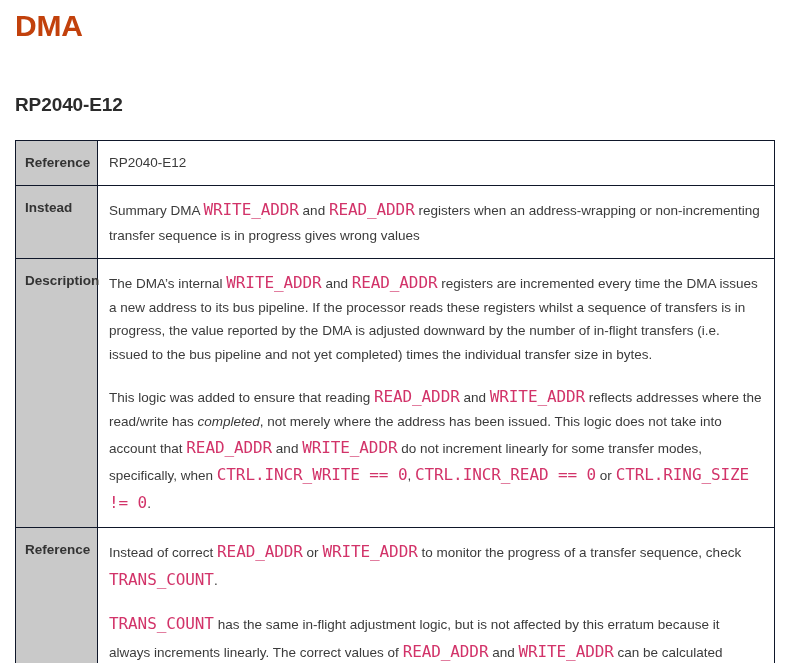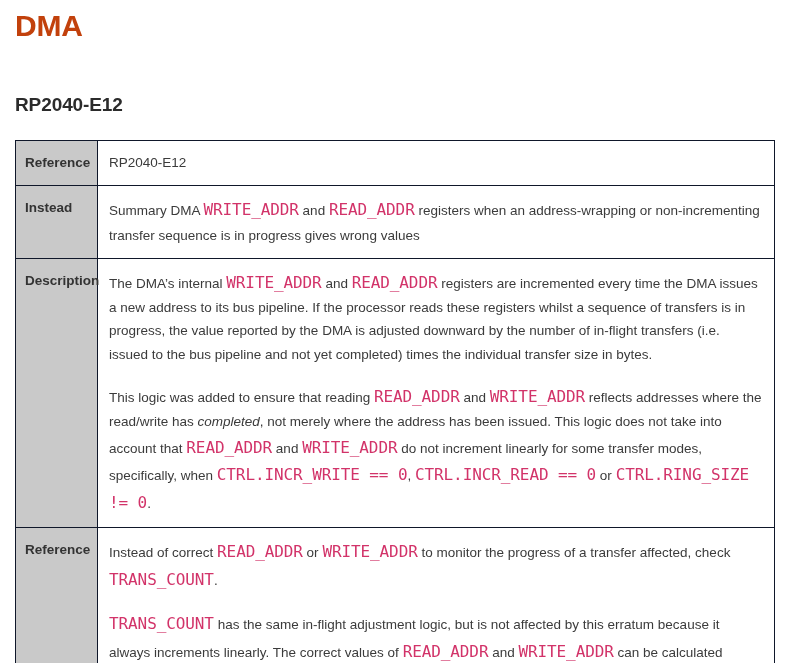--- a/index.html
+++ b/index.html
@@ -107,21 +107,21 @@
         <td class="label">Description</td>
         <td class="value">
           <p><span>The DMA’s internal </span><code class="code">WRITE_ADDR</code><span> and </span><code class="code">READ_ADDR</code><span> registers are incremented every time the DMA issues a new address to its bus pipeline. If the processor reads these registers whilst a sequence of transfers is in progress, the value reported by the DMA is adjusted downward by the number of in-flight transfers (i.e. issued to the bus pipeline and not yet completed) times the individual transfer size in bytes.</span></p>
           <p><span>This logic was added to ensure that reading </span><code class="code">READ_ADDR</code><span> and </span><code class="code">WRITE_ADDR</code><span> reflects addresses where the read/write has </span><em>completed</em><span>, not merely where the address has been issued. This logic does not take into account that </span><code class="code">READ_ADDR</code><span> and </span><code class="code">WRITE_ADDR</code><span> do not increment linearly for some transfer modes, specifically, when </span><code class="code">CTRL.INCR_WRITE == 0</code><span>, </span><code class="code">CTRL.INCR_READ == 0</code><span> or </span><code class="code">CTRL.RING_SIZE != 0</code><span>.</span></p>
         </td>
       </tr>
 
       <tr>
         <td class="label">Reference</td>
         <td class="value">
-          <p><span>Instead of correct </span><code class="code">READ_ADDR</code><span> or </span><code class="code">WRITE_ADDR</code><span> to monitor the progress of a transfer affected, check </span><code class="code">TRANS_COUNT</code><span>.</span></p>
+          <p><span>Instead of correct </span><code class="code">READ_ADDR</code><span> or </span><code class="code">WRITE_ADDR</code><span> to monitor the progress of a transfer sequence, check </span><code class="code">TRANS_COUNT</code><span>.</span></p>
           <p><code class="code">TRANS_COUNT</code><span> has the same in-flight adjustment logic, but is not affected by this erratum because it always increments linearly. The correct values of </span><code class="code">READ_ADDR</code><span> and </span><code class="code">WRITE_ADDR</code><span> can be calculated based on their initial values and </span><code class="code">TRANS_COUNT</code><span>.</span></p>
         </td>
       </tr>
 
       <tr>
         <td class="label">Affects</td>
         <td class="value">
           <p>RP2040B0, RP2040B1, RP2040B2</p>
         </td>
       </tr>

